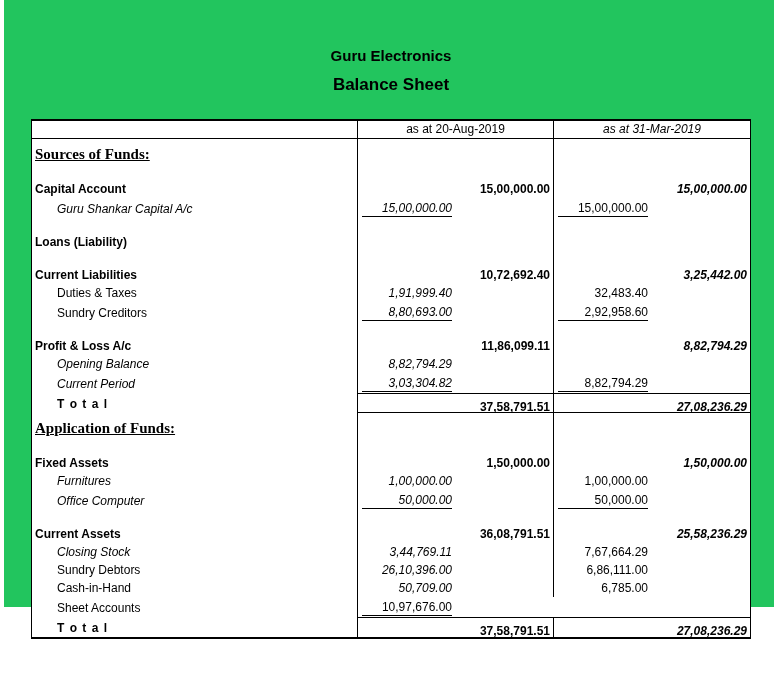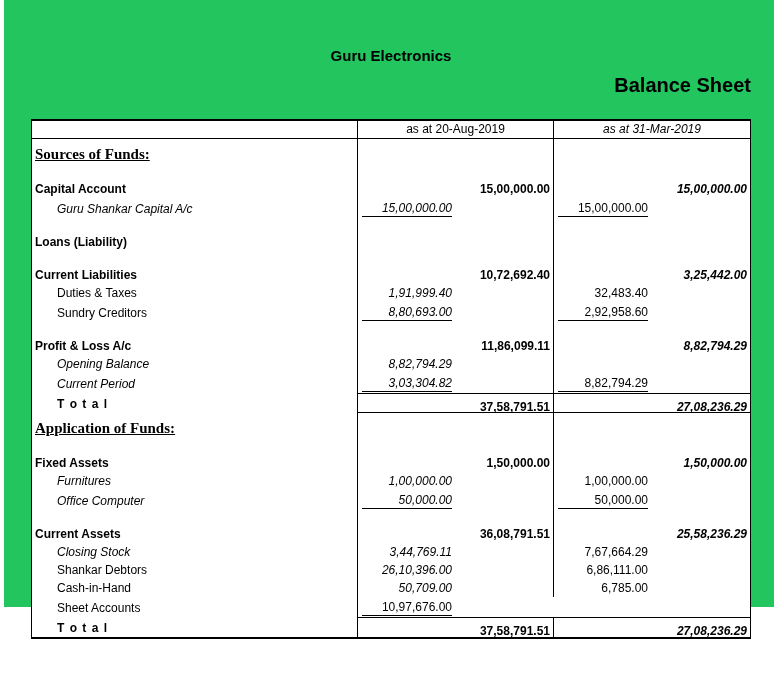--- a/index.html
+++ b/index.html
@@ -6,21 +6,21 @@
   html,body { background:#fff; }
   body {
     width:774px; height:681px;
     font-family:"Liberation Sans", sans-serif;
     color:#000; overflow:hidden; position:relative;
   }
   .page { position:absolute; left:4px; top:0; width:774px; height:607px; background:#22c55e; }
 
   .report-header { position:absolute; left:27px; top:46px; width:720px; text-align:center; }
   .company-name { font-size:15px; font-weight:bold; line-height:20px; }
-  .report-title  { font-size:20px; font-weight:bold; line-height:20px; margin-top:9px;text-align:right; }
+  .report-title  { font-size:17px; font-weight:bold; line-height:20px; margin-top:9px; }
 
   .bs-table {
     position:absolute; left:27px; top:119px; width:720px;
     border-left:1px solid #000; border-right:1px solid #000;
     border-top:2px solid #000; border-bottom:2px solid #000;
     background:#fff;
   }
   .hrow, .row { display:flex; width:100%; }
   .cell { box-sizing:border-box; flex:none; }
   .cell.p  { width:325px; overflow:hidden; }
@@ -404,21 +404,21 @@
         <span class="main"></span>
       </div>
       <div class="cell c2 amt">
         <span class="detail">7,67,664.29</span>
         <span class="main"></span>
       </div>
     </div>
 
     <div class="row sub">
       <div class="cell p">
-        <span class="label">Shankar Debtors</span>
+        <span class="label">Sundry Debtors</span>
       </div>
       <div class="cell c1 amt">
         <span class="detail">26,10,396.00</span>
         <span class="main"></span>
       </div>
       <div class="cell c2 amt">
         <span class="detail">6,86,111.00</span>
         <span class="main"></span>
       </div>
     </div>

